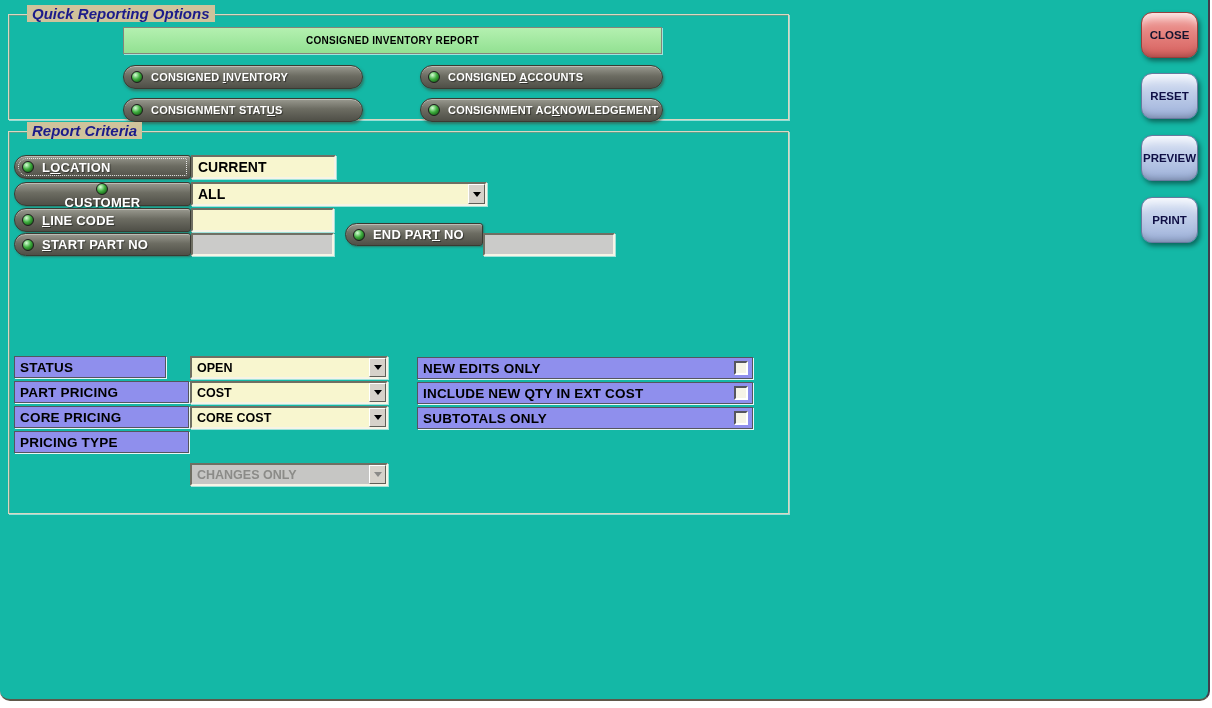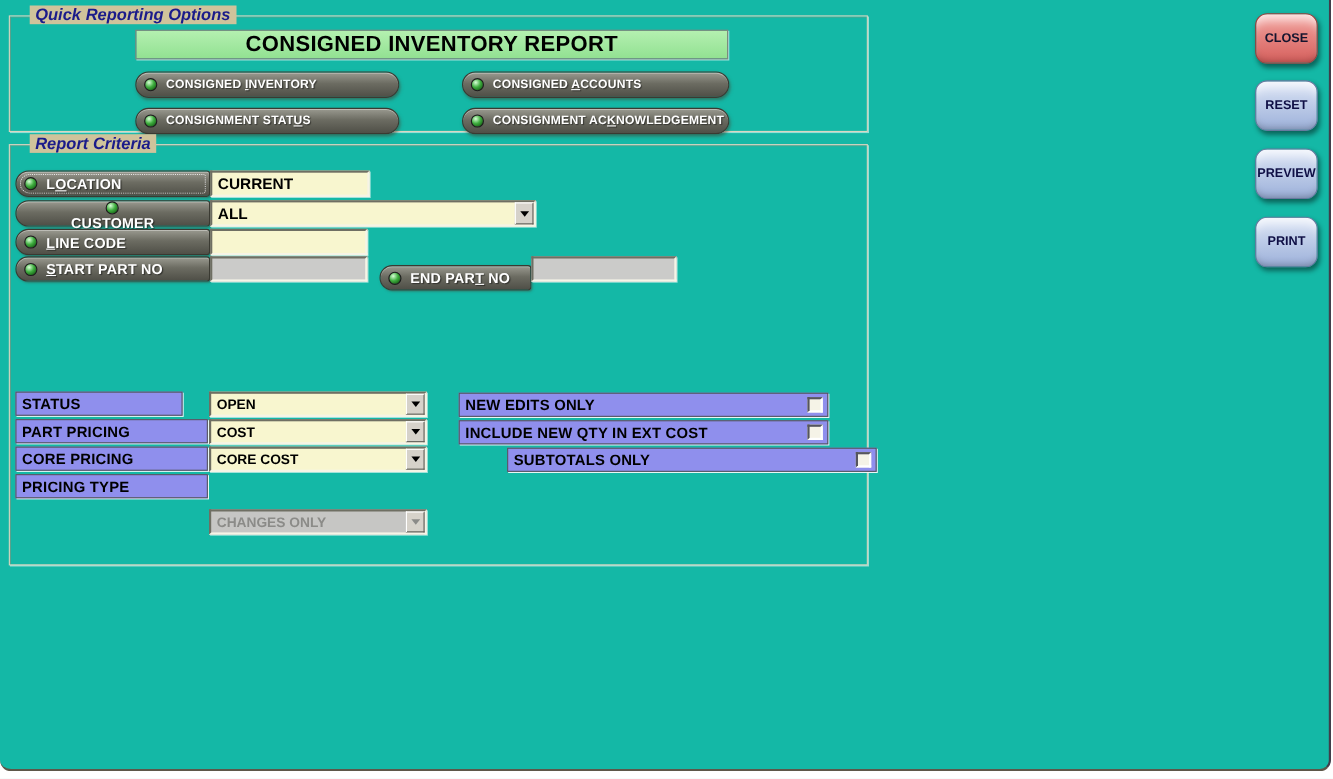--- a/index.html
+++ b/index.html
@@ -24,21 +24,21 @@
     font-size:15px; font-weight:bold; font-style:italic; color:#1b1b8a;
     white-space:nowrap;
   }
   
   .green-title {
     position:absolute;
     background:linear-gradient(#b4f0b0, #92e192);
     border:1px solid #85857a;
     box-shadow:1px 1px 0 rgba(255,255,255,.6);
     display:flex; align-items:center; justify-content:center;
-    font-size:20px; font-weight:bold; color:#000; letter-spacing:.3px;
+    font-size:10px; font-weight:bold; color:#000; letter-spacing:.3px;
   }
   
   .pill-btn {
     position:absolute; height:24px;
     background:linear-gradient(#9a9a90, #6c6c62 45%, #4f4f47);
     border:1px solid #3a3a32;
     border-radius:12px;
     box-shadow:1px 2px 3px rgba(70,62,45,.55), inset 0 1px 0 rgba(255,255,255,.35);
     display:flex; align-items:center;
     color:#ffffff; font-weight:bold; font-size:11px; letter-spacing:.2px;
@@ -182,21 +182,21 @@
       <span><u>L</u>INE CODE</span>
     </div>
     <div class="field" style="left:191px; top:208px; width:143px; height:24px;"></div>
 
     <div class="label-btn" style="left:14px; top:233px; width:177px; height:23px;">
       <i class="led"></i>
       <span><u>S</u>TART PART NO</span>
     </div>
     <div class="field gray" style="left:191px; top:233px; width:143px; height:23px;"></div>
 
-    <div class="label-btn" style="left:345px; top:241px; width:138px; height:23px;">
+    <div class="label-btn" style="left:345px; top:223px; width:138px; height:23px;">
       <i class="led"></i>
       <span>END PAR<u>T</u> NO</span>
     </div>
     <div class="field gray" style="left:483px; top:233px; width:132px; height:23px;"></div>
 
     <div class="pbar" style="left:14px; top:356px; width:152px;">STATUS</div>
     <div class="dropdown" style="left:190px; top:356px; width:198px; height:23px;">
       <span class="val">OPEN</span>
       <span class="dd-btn">
         <span class="dd-arrow"></span>
@@ -228,21 +228,21 @@
     </div>
 
     <div class="pbar" style="left:417px; top:357px; width:336px;">
       <span>NEW EDITS ONLY</span>
       <span class="cbx"></span>
     </div>
     <div class="pbar" style="left:417px; top:382px; width:336px;">
       <span>INCLUDE NEW QTY IN EXT COST</span>
       <span class="cbx"></span>
     </div>
-    <div class="pbar" style="left:417px; top:407px; width:336px;margin-left:44px;">
+    <div class="pbar" style="left:417px; top:407px; width:336px;">
       <span>SUBTOTALS ONLY</span>
       <span class="cbx"></span>
     </div>
 
     <div class="action-btn red" style="top:12px;">CLOSE</div>
     <div class="action-btn blue" style="top:73px;">RESET</div>
     <div class="action-btn blue" style="top:135px;">PREVIEW</div>
     <div class="action-btn blue" style="top:197px;">PRINT</div>
 
   </div>

